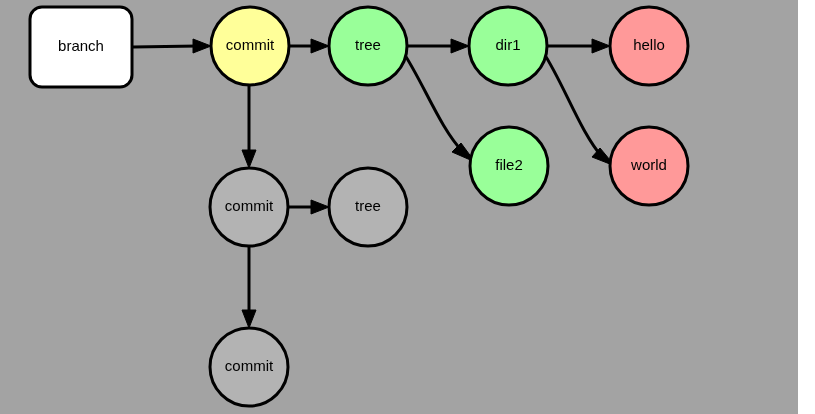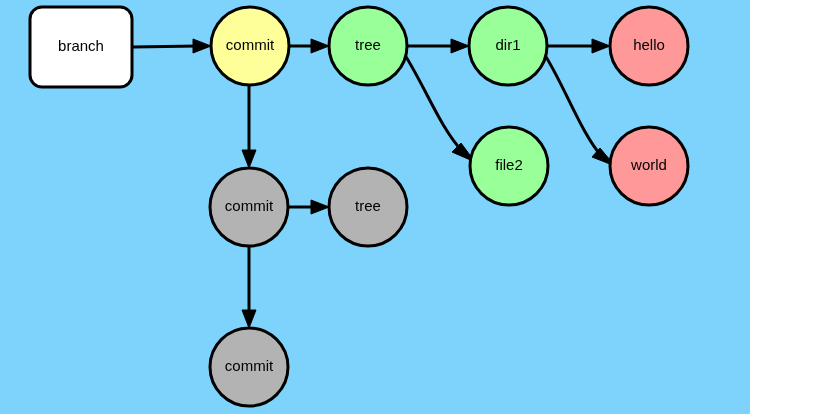--- a/index.html
+++ b/index.html
@@ -8,22 +8,23 @@
     padding: 0;
     background: #ffffff;
   }
   body {
     font-family: "Liberation Sans", sans-serif;
   }
   #canvas-wrap {
     position: relative;
     width: 750px;
     height: 414px;
-    background: #7dd3fc;
+    background: #a3a3a3;
     overflow: hidden;
+    padding-left: 48px;
   }
   svg#graph {
     position: absolute;
     left: 0;
     top: 0;
     width: 815px;
     height: 414px;
     display: block;
   }
   .node-shape {

